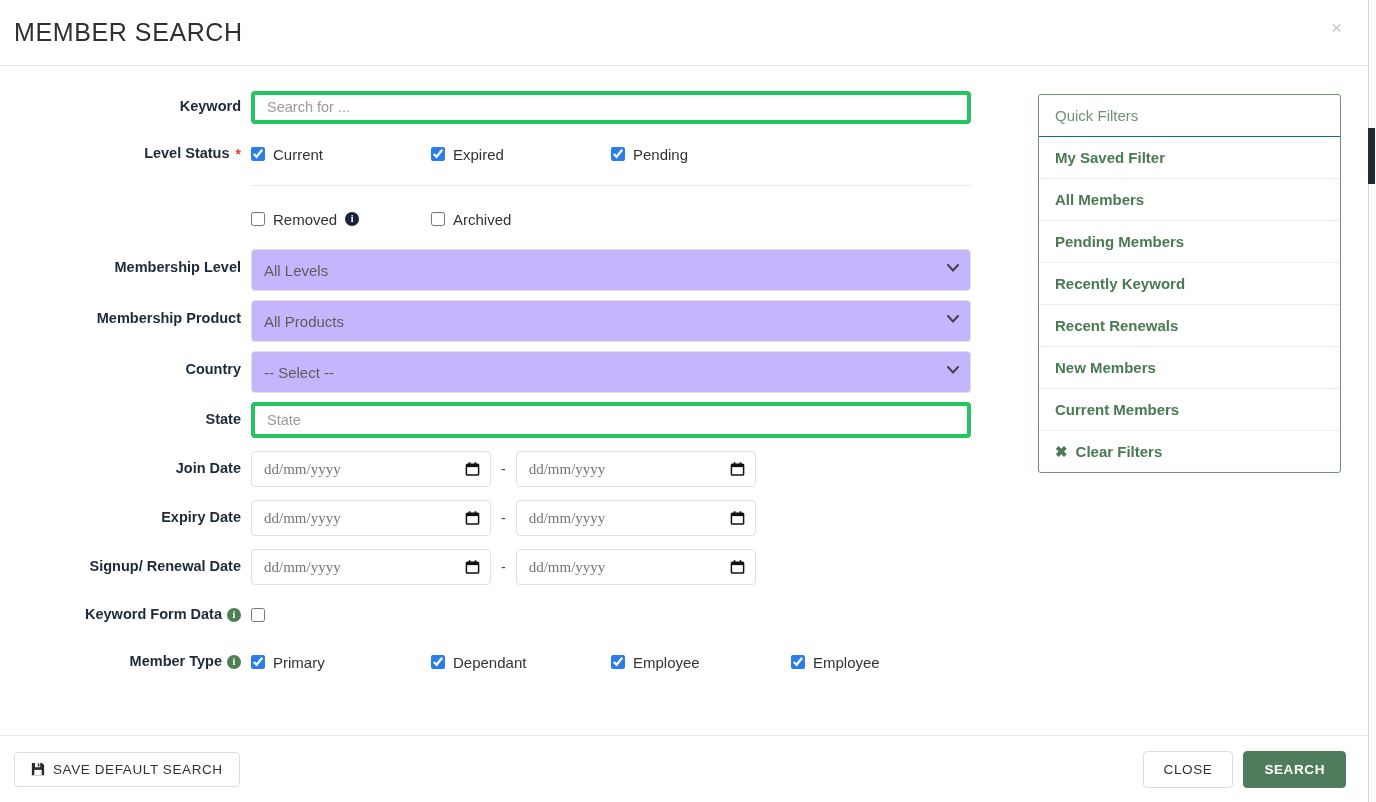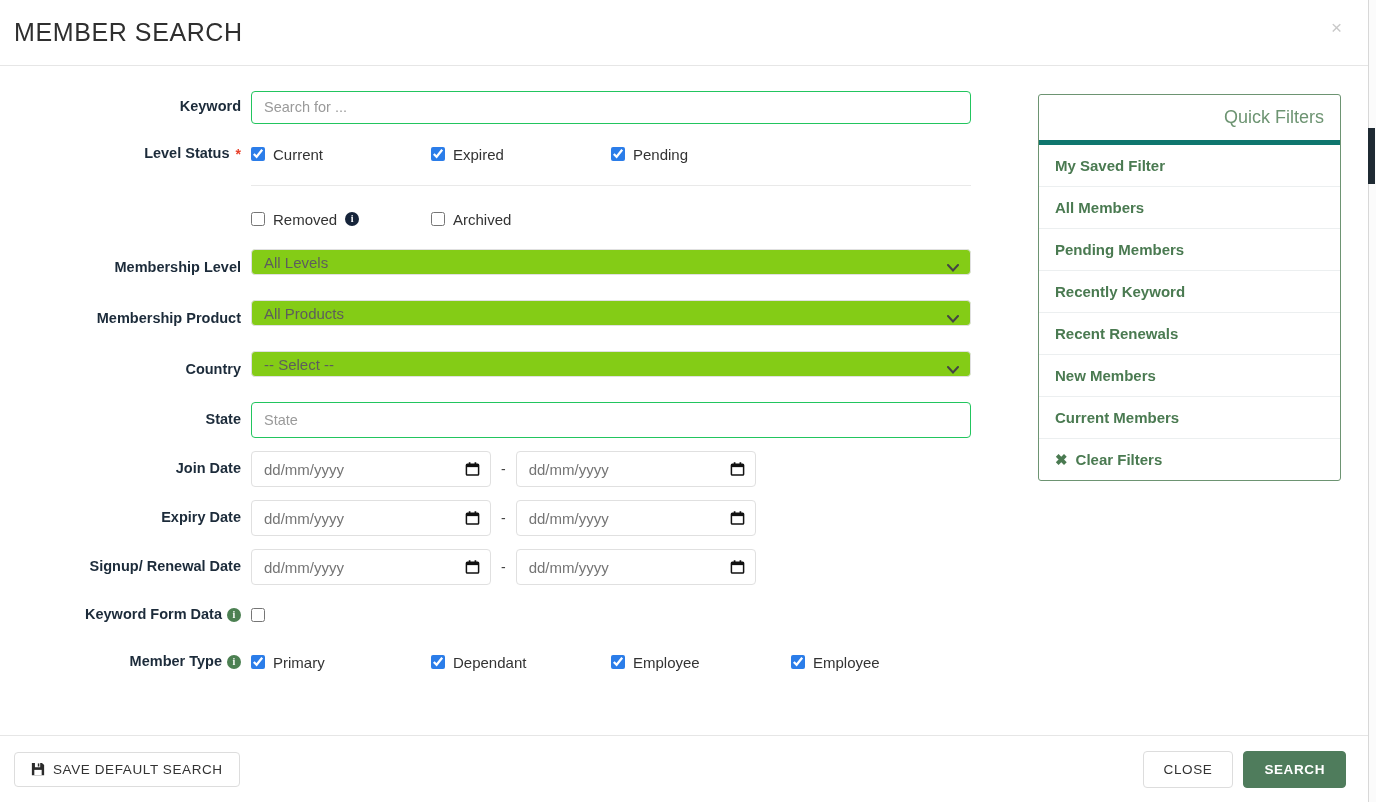--- a/index.html
+++ b/index.html
@@ -116,45 +116,45 @@
     line-height: 1;
     cursor: pointer;
     flex: 0 0 14px;
   }
   .info-icon.dark { background: #16243a; }
 
   
   .txt-input {
     width: 720px;
     height: 33px;
-    border: 1px solid #22c55e;
+    border: 4px solid #22c55e;
     border-radius: 4px;
     padding: 4px 12px;
     font-size: 14.5px;
     color: #333;
     font-family: "Liberation Sans", sans-serif;
     background: #fff;
     outline: none;
   }
   .txt-input::placeholder { color: #9a9a9a; }
 
   .sel-wrap {
     position: relative;
     width: 720px;
     height: 38px;
   }
   .sel-input {
     width: 100%;
-    height: 26px;
+    height: 42px;
     border: 1px solid #e0e0e0;
     border-radius: 4px;
     padding: 4px 30px 4px 12px;
     font-size: 15px;
     color: #5d5d5d;
-    background: #84cc16;
+    background: #c4b5fd;
     font-family: "Liberation Sans", sans-serif;
     appearance: none;
     -webkit-appearance: none;
     outline: none;
     cursor: pointer;
   }
   .sel-arrow {
     position: absolute;
     right: 12px; top: 50%;
     transform: translateY(-50%);
@@ -169,21 +169,21 @@
     height: 36px;
   }
   .date-input {
     width: 240px; height: 36px;
     border: 1px solid #e0e0e0;
     border-radius: 4px;
     padding: 4px 34px 4px 12px;
     font-size: 15px;
     color: #5c5c5c;
     background: #fff;
-    font-family: Liberation Sans, sans-serif;
+    font-family: Liberation Serif, serif;
     outline: none;
   }
   .cal-ico {
     position: absolute;
     right: 11px; top: 50%;
     transform: translateY(-50%);
     width: 15px; height: 15px;
     pointer-events: none;
   }
   .dash { margin: 0 10px; color: #444; font-size: 14px; }
@@ -217,25 +217,24 @@
   
   .qf-panel {
     width: 303px;
     border: 1px solid #6d9472;
     border-radius: 3px;
     overflow: hidden;
     background: #fff;
   }
   .qf-head {
     padding: 12px 16px;
-    font-size: 18px;
+    font-size: 15px;
     color: #6d9472;
-    border-bottom: 5px solid #0f766e;
+    border-bottom: 1px solid #0f766e;
     font-weight: 400;
-    text-align: right;
   }
   .qf-item {
     padding: 12px 16px;
     font-size: 15px;
     font-weight: bold;
     color: #4a7a51;
     border-bottom: 1px solid #eceff0;
     cursor: pointer;
     display: flex;
     align-items: center;

